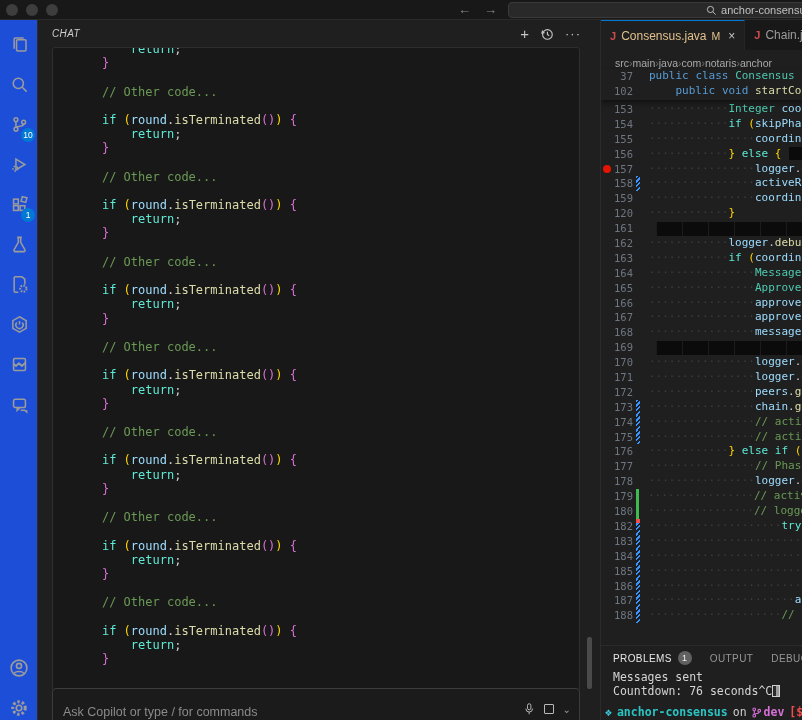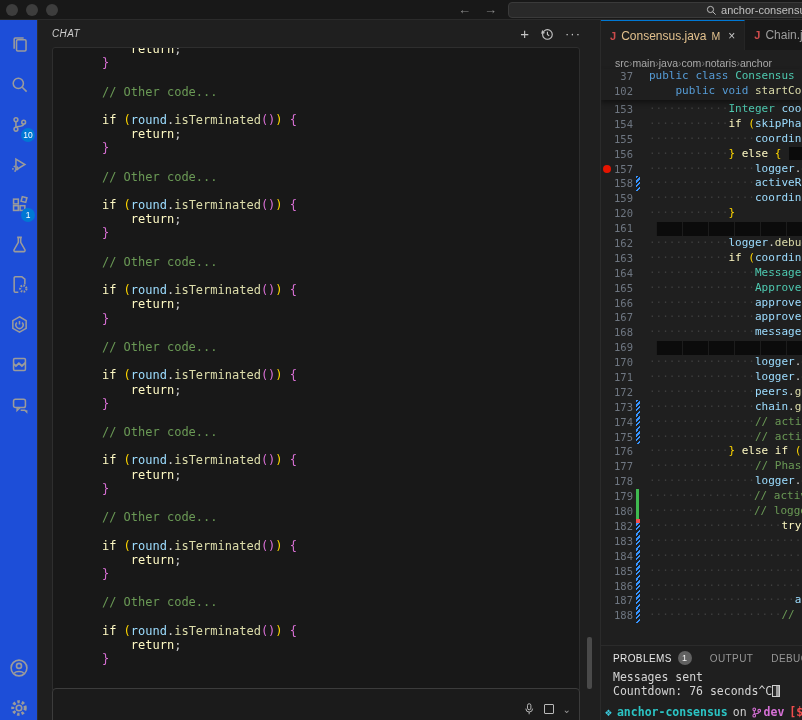--- a/index.html
+++ b/index.html
@@ -88,21 +88,21 @@
   .ws { color:#3e3e3e; }
   .bp-dot { position:absolute; left:2px; top:3.5px; width:8px; height:8px;
     border-radius:50%; background:#e51400; }
   .box-full { position:absolute; left:7px; right:0; top:0.5px; bottom:0.5px;
     background:#0b0b0b;
     background-image:repeating-linear-gradient(90deg,#1c1c1c 0 1px,transparent 1px 26px); }
   .box-after { display:inline-block; height:13px; vertical-align:middle;
     background:#0b0b0b; margin-left:8px; }
 
   
-  .tk-kw { color:#fef9c3; } .tk-kb { color:#569cd6; } .tk-ty { color:#4ec9b0; }
+  .tk-kw { color:#5eead4; } .tk-kb { color:#569cd6; } .tk-ty { color:#4ec9b0; }
   .tk-va { color:#9cdcfe; } .tk-fn { color:#dcdcaa; } .tk-cm { color:#6a9955; }
   .tk-p1 { color:#ffd700; } .tk-p2 { color:#da70d6; }
   .tk-tx { color:#cccccc; }
 
   
   .panel { position:absolute; left:600px; bottom:0; width:202px; height:75px;
     background:#1f1f1f; border-left:1px solid #2b2b2b; border-top:1px solid #2b2b2b; }
   .panel-tabs { position:absolute; left:12px; top:5px; display:flex; gap:18px;
     align-items:center; font-size:10px; letter-spacing:.4px; white-space:nowrap; }
   .ptab { display:flex; align-items:center; gap:6px; color:#969696; }
@@ -286,20 +286,21 @@
         <div class="c-line"><span></span></div>
         <div class="c-line"><span>    </span><span class="tk-kw">if</span><span class="tk-tx"> </span><span class="tk-p1">(</span><span class="tk-va">round</span><span class="tk-tx">.</span><span class="tk-fn">isTerminated</span><span class="tk-p2">()</span><span class="tk-p1">)</span><span class="tk-tx"> </span><span class="tk-p2">{</span></div>
         <div class="c-line"><span>        </span><span class="tk-kw">return</span><span class="tk-tx">;</span></div>
         <div class="c-line"><span>    </span><span class="tk-p2">}</span></div>
       </div>
   </div>
 
   <div class="chat-scrollbar"></div>
 
   <div class="chat-input">
+    <span class="chat-placeholder">Ask Copilot or type / for commands</span>
     <span class="chat-input-icons">
       <svg width="12" height="14" viewBox="0 0 16 18">
           <rect x="6" y="2" width="4.5" height="8" rx="2.2" stroke="#b9b9b9" fill="none" stroke-width="1.3"></rect>
           <path d="M3.8 8.5 a4.5 4.5 0 0 0 9 0 M8.2 13 v3" stroke="#b9b9b9" fill="none" stroke-width="1.3"></path>
         </svg>
       <span class="send-square"></span>
       <span class="chev">⌄</span>
     </span>
   </div>
 </div>

